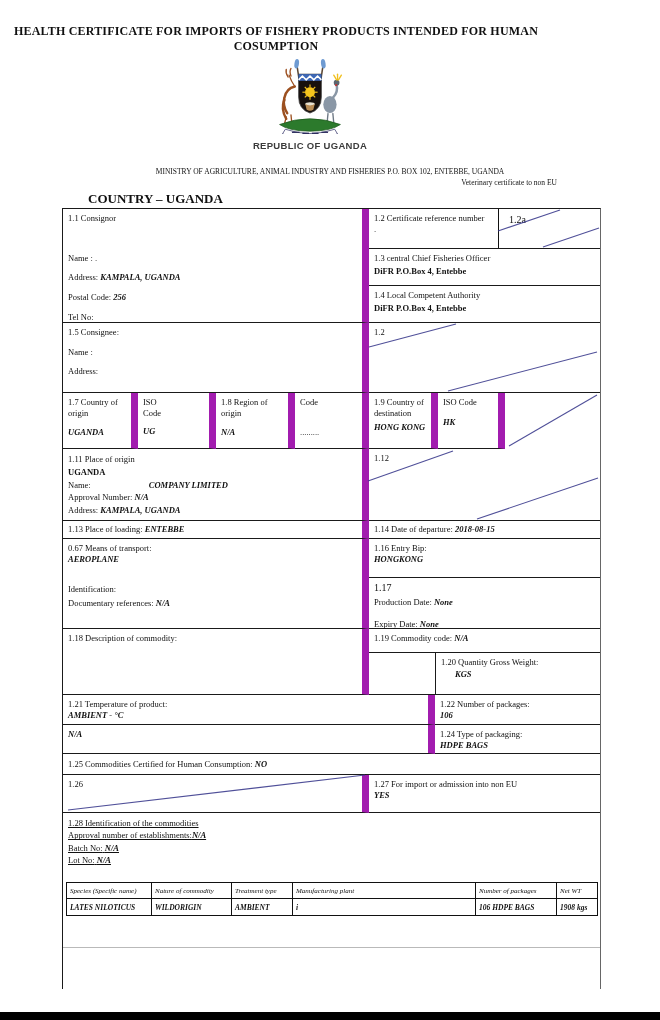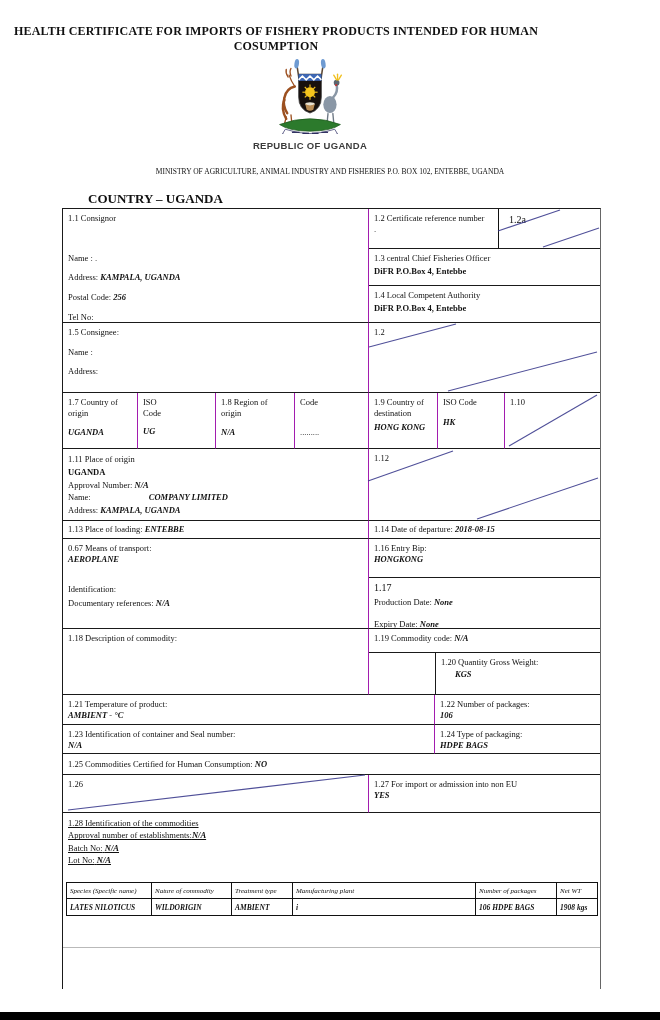--- a/index.html
+++ b/index.html
@@ -8,21 +8,21 @@
   .doc-title{position:absolute;top:24px;left:0;width:552px;text-align:center;
              font-size:12px;font-weight:bold;letter-spacing:.2px;}
   .emblem-wrap{position:absolute;top:58px;left:244px;width:132px;text-align:center;}
   .emblem-caption{margin-top:2px;font-family:"Liberation Sans",sans-serif;font-size:9.5px;
                   font-weight:bold;color:#3b3b3b;letter-spacing:.3px;}
   .ministry-line{position:absolute;top:167px;left:0;width:660px;text-align:center;font-size:7.5px;}
   .cert-note{position:absolute;top:178px;left:0;width:557px;text-align:right;font-size:7.5px;}
   .country-heading{position:absolute;top:191px;left:88px;font-size:13px;font-weight:bold;}
   .cert-table{position:absolute;left:62px;top:208px;width:537px;height:780px;box-sizing:content-box;
               border-left:1px solid #1a1a1a;border-top:1px solid #1a1a1a;border-right:1px solid #666;}
-  .cell{position:absolute;box-sizing:border-box;border-right:1px solid #a21caf;
+  .cell{position:absolute;box-sizing:border-box;border-right:7px solid #a21caf;
         border-bottom:1px solid #1a1a1a;padding:4px 5px;font-size:8.5px;line-height:1.25;}
   .er{border-right:none;} .eb{border-bottom:none;text-decoration:underline;} .bl{border-left:1px solid #1a1a1a;}
   .val{font-weight:bold;font-style:italic;}
   .b{font-weight:bold;}
   .narrow{display:block;max-width:30px;}
   .light-divider{position:absolute;left:0;top:738px;width:537px;height:1px;background:#b9b9b9;}
   .subline-1-2{position:absolute;left:129px;top:0;height:100%;width:1px;background:#111;}
   .ref-1-2a{position:absolute;left:140px;top:5px;font-size:10px;}
   .commodity-table{position:absolute;left:3px;top:673px;border-collapse:collapse;table-layout:fixed;}
   .commodity-table th,.commodity-table td{border:1px solid #111;padding:1px 3px;overflow:hidden;
@@ -97,20 +97,21 @@
         <rect x="41" y="77.5" width="8" height="1.4"></rect>
           <rect x="52" y="78.6" width="7" height="1.4"></rect>
         <rect x="62" y="78.6" width="7" height="1.4"></rect>
           <rect x="72" y="77.5" width="7" height="1.4"></rect>
       </g>
     </svg>
     <div class="emblem-caption">REPUBLIC OF UGANDA</div>
   </div>
 
   <div class="ministry-line">MINISTRY OF AGRICULTURE, ANIMAL INDUSTRY AND FISHERIES P.O. BOX 102, ENTEBBE, UGANDA</div>
+  <div class="cert-note">Veterinary certificate to non EU</div>
   <div class="country-heading">COUNTRY – UGANDA</div>
 
   <div class="cert-table">
 
     <div class="cell" style="left:0;top:0;width:306px;height:114px;">
       <div>1.1 Consignor</div>
       <div style="margin-top:29px;">Name : .</div>
       <div style="margin-top:9px;">
         <span>Address:</span> <span class="val">KAMPALA, UGANDA</span></div>
       <div style="margin-top:9px;">
@@ -162,32 +163,29 @@
       <div style="margin-top:19px;">.........</div>
     </div>
     <div class="cell" style="left:306px;top:184px;width:69px;height:56px;">
       <div>1.9 Country of destination</div>
       <div class="val" style="margin-top:4px;">HONG KONG</div>
     </div>
     <div class="cell" style="left:375px;top:184px;width:67px;height:56px;">
       <div>ISO Code</div>
       <div class="val" style="margin-top:9px;">HK</div>
     </div>
-    <div class="cell er" style="left:442px;top:184px;width:95px;height:56px;">
-      <div>1.10</div>
-    </div>
 
     <div class="cell" style="left:0;top:240px;width:306px;height:72px;line-height:1.5;">
       <div>1.11 Place of origin</div>
       <div class="b">UGANDA</div>
       <div>
-        <span>Approval Number:</span> <span class="val">N/A</span></div>
-      <div>
         <span>Name:</span>
         <span class="val" style="margin-left:56px;">COMPANY LIMITED</span></div>
+      <div>
+        <span>Approval Number:</span> <span class="val">N/A</span></div>
       <div>
         <span>Address:</span> <span class="val">KAMPALA, UGANDA</span></div>
     </div>
     <div class="cell er" style="left:306px;top:240px;width:231px;height:72px;">
       <div>1.12</div>
     </div>
 
     <div class="cell" style="left:0;top:312px;width:306px;height:18px;padding-top:3px;">
       <span>1.13 Place of loading:</span>
       <span class="val">ENTEBBE</span>
@@ -232,21 +230,20 @@
     <div class="cell" style="left:0;top:486px;width:372px;height:30px;">
       <div>1.21 Temperature of product:</div>
       <div class="val">AMBIENT - °C</div>
     </div>
     <div class="cell er" style="left:372px;top:486px;width:165px;height:30px;">
       <div>1.22 Number of packages:</div>
       <div class="val">106</div>
     </div>
 
     <div class="cell" style="left:0;top:516px;width:372px;height:29px;">
-      <div>1.23 Identification of container and Seal number:</div>
       <div class="val">N/A</div>
     </div>
     <div class="cell er" style="left:372px;top:516px;width:165px;height:29px;">
       <div>1.24 Type of packaging:</div>
       <div class="val">HDPE BAGS</div>
     </div>
 
     <div class="cell er" style="left:0;top:545px;width:537px;height:21px;padding-top:5px;">
       <span>1.25 Commodities Certified for Human Consumption:</span>
       <span class="val">NO</span>

